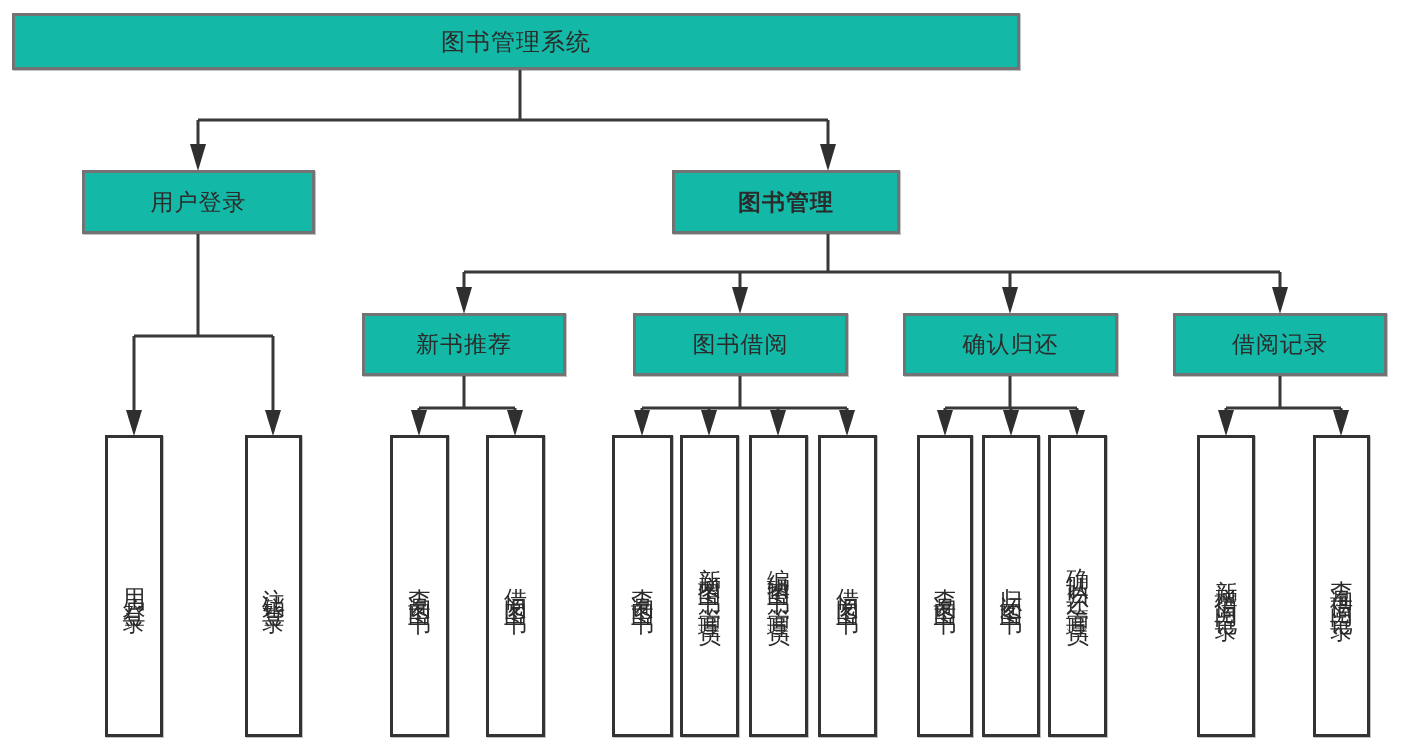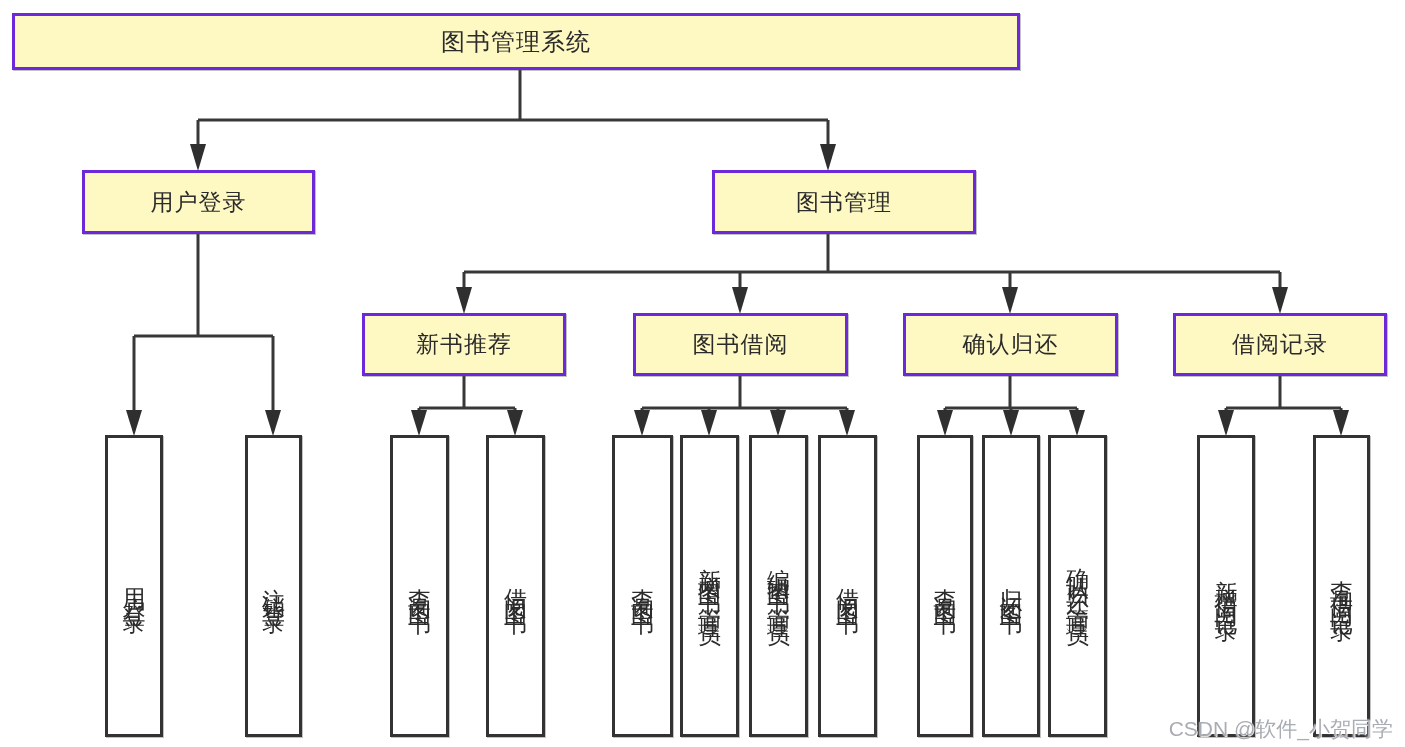--- a/index.html
+++ b/index.html
@@ -9,22 +9,22 @@
     height: 747px;
     background: #ffffff;
     overflow: hidden;
     font-family: "Liberation Sans", "DejaVu Sans", sans-serif;
     color: #2b2b2b;
   }
   #wires { position: absolute; left: 0; top: 0; width: 1405px; height: 747px; }
   .hbox {
     position: absolute;
     box-sizing: border-box;
-    border: 3px solid #6d28d9;
-    background: #fef9c3;
+    border: 3px solid #737373;
+    background: #14b8a6;
     box-shadow: 1px 1px 0 rgba(80,80,80,0.35);
     display: flex;
     align-items: center;
     justify-content: center;
     z-index: 2;
   }
   .hbox .lbl {
     font-size: 23px;
     letter-spacing: 1px;
     color: #2b2b2b;
@@ -109,21 +109,21 @@
     </g>
   </svg>
 
   <div class="hbox root" style="left:12px; top:13px; width:1008px; height:57px;">
     <span class="lbl">图书管理系统</span>
   </div>
 
   <div class="hbox" style="left:82px; top:170px; width:233px; height:64px;">
     <span class="lbl">用户登录</span>
   </div>
-  <div class="hbox" style="left:712px; top:170px; width:264px; height:64px;">
+  <div class="hbox" style="left:672px; top:170px; width:228px; height:64px;font-weight:bold;">
     <span class="lbl">图书管理</span>
   </div>
 
   <div class="hbox" style="left:633px; top:313px; width:215px; height:63px;">
     <span class="lbl">图书借阅</span>
   </div>
   <div class="hbox" style="left:362px; top:313px; width:204px; height:63px;">
     <span class="lbl">新书推荐</span>
   </div>
   <div class="hbox" style="left:903px; top:313px; width:215px; height:63px;">
@@ -170,15 +170,14 @@
     <span class="vlbl">确认归还（管理员）</span>
   </div>
 
   <div class="vbox" style="left:1197px; top:435px; width:58px; height:302px;">
     <span class="vlbl">新增借阅记录</span>
   </div>
   <div class="vbox" style="left:1313px; top:435px; width:57px; height:302px;">
     <span class="vlbl">查询借阅记录</span>
   </div>
 
-  <div class="watermark">CSDN @软件_小贺同学</div>
 
 </div>
 
 </body></html>

